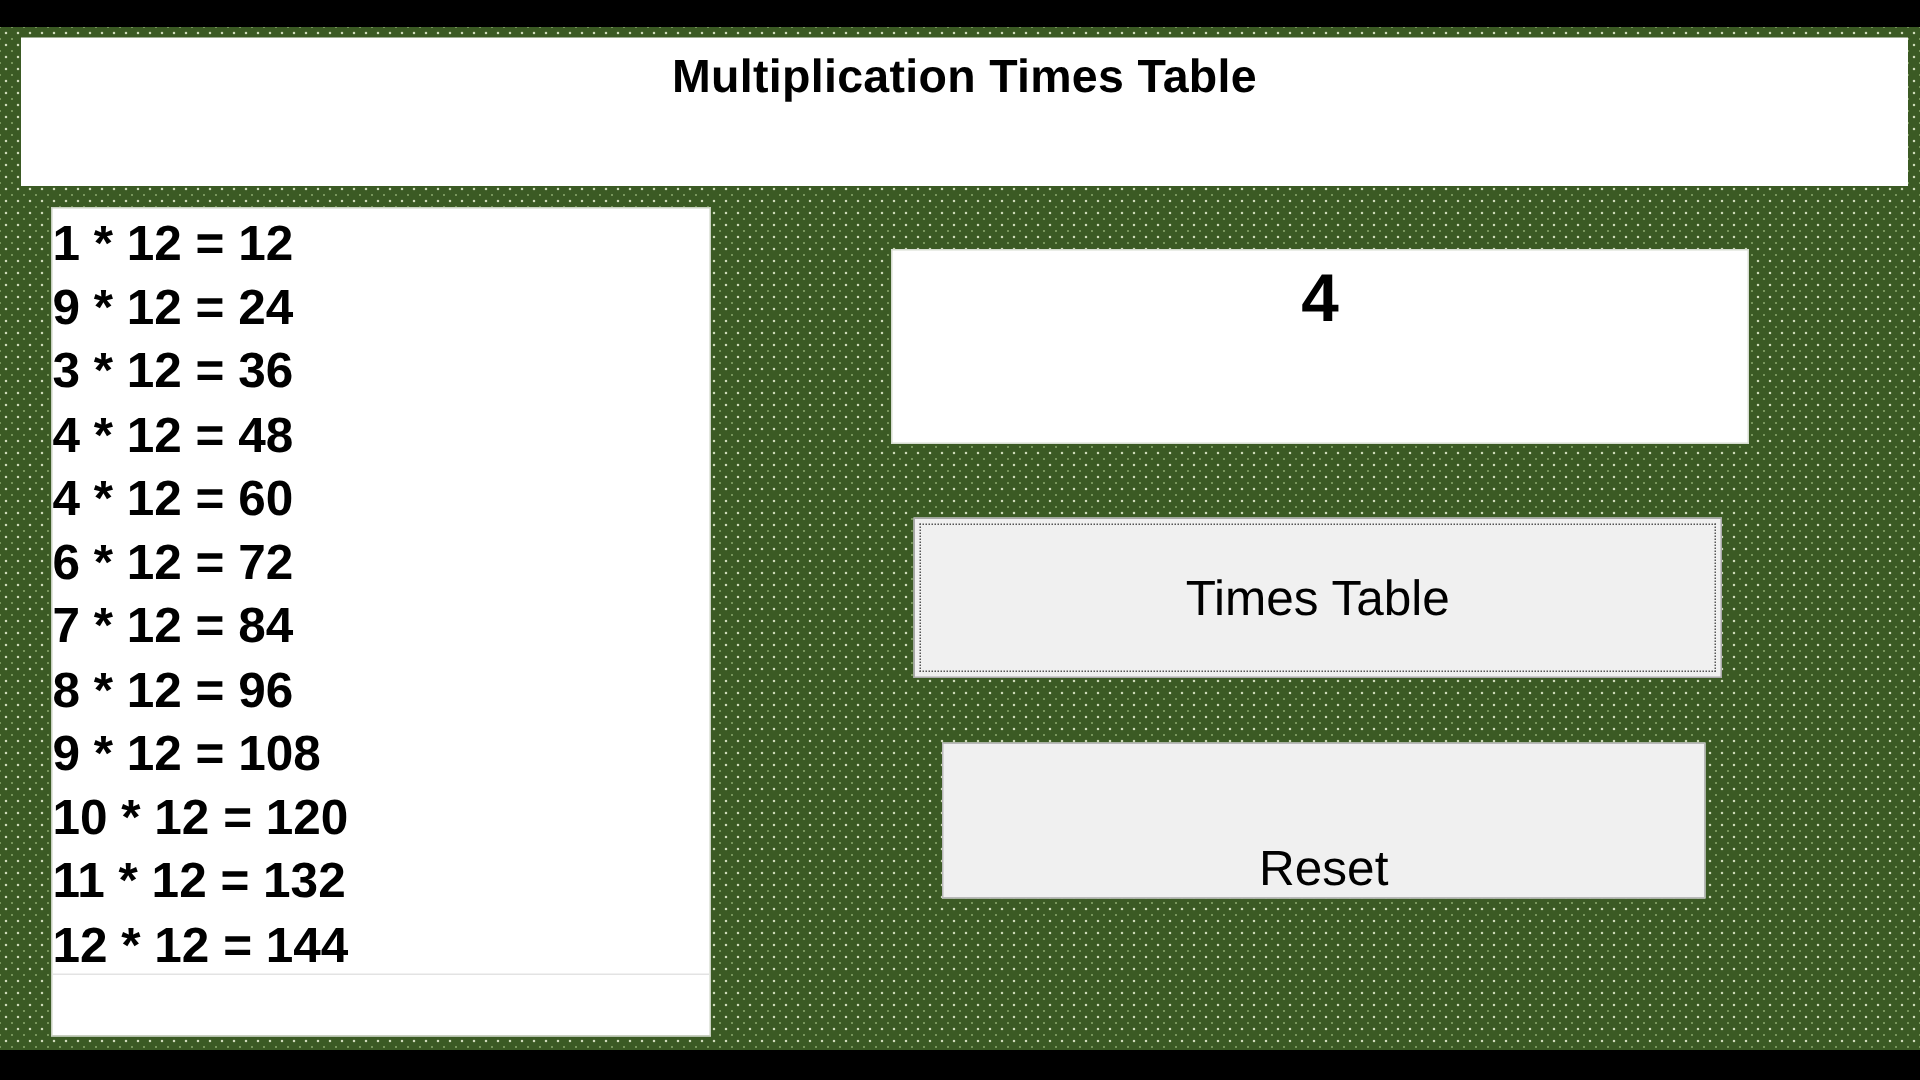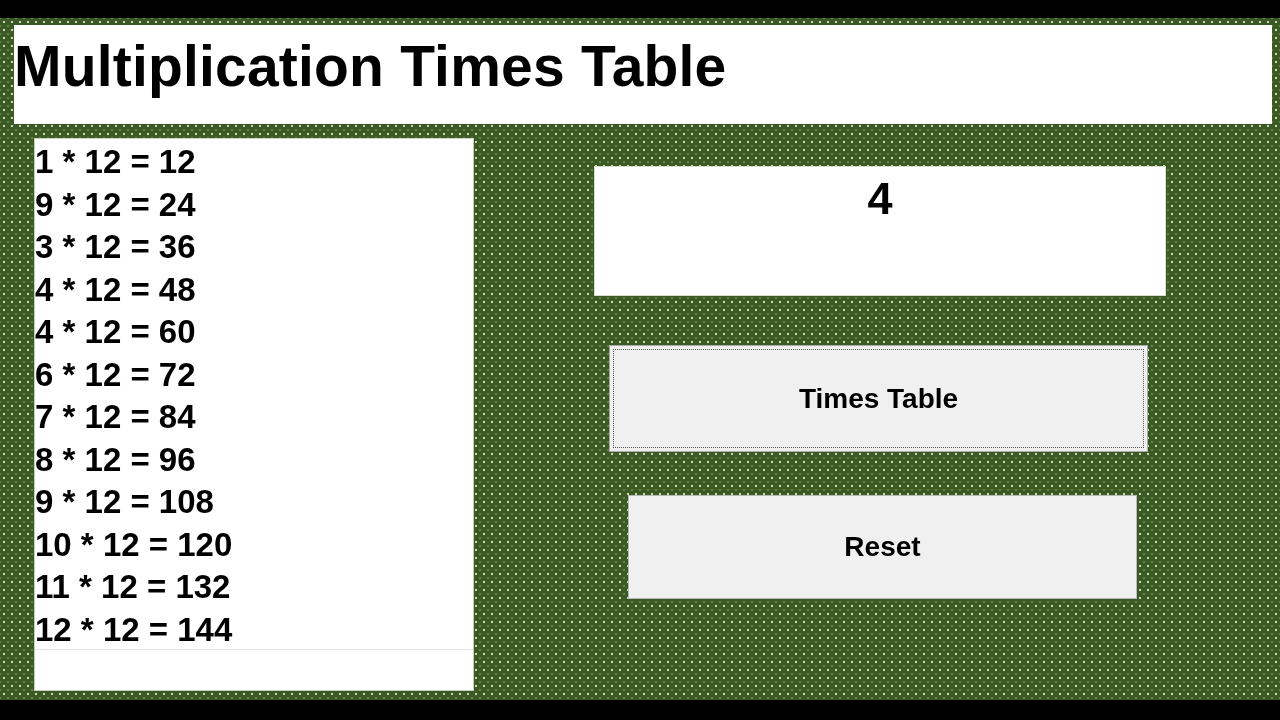--- a/index.html
+++ b/index.html
@@ -15,22 +15,22 @@
       radial-gradient(circle, rgba(230,240,210,0.85) 0.7px, transparent 1.1px),
       radial-gradient(circle, rgba(160,190,130,0.6) 0.6px, transparent 1px);
     background-size:8px 8px, 8px 8px;
     background-position:0 0, 4px 4px;
   }
   .title-box {
     position:absolute; left:14px; top:7px; width:1258px; height:99px;
     background:#fff;
   }
   .title-text {
-    position:absolute; left:0; right:0; top:8px; text-align:left;
-    font-weight:bold; font-size:57px; color:#000; letter-spacing:0.2px;
+    position:absolute; left:0; right:0; top:8px; text-align:center;
+    font-weight:bold; font-size:31px; color:#000; letter-spacing:0.2px;
   }
   .listbox {
     position:absolute; left:34px; top:120px; width:440px; height:553px;
     background:#fff; border:1px solid #c8d0c0; box-sizing:border-box;
     overflow:hidden;
   }
   .list-item {
     height:42.5px; line-height:42.5px; 
     font-weight:bold; font-size:33px; color:#000; white-space:nowrap;
   }
@@ -40,28 +40,28 @@
   }
   .num-input {
     position:absolute; left:594px; top:148px; width:572px; height:130px;
     background:#fff; border:1px solid #d6dcd0; box-sizing:border-box;
     text-align:center; font-weight:bold; font-size:45px; color:#000;
     padding-top:6px; line-height:52px;
   }
   .btn {
     position:absolute; background:#f0f0f0; box-sizing:border-box;
     border:1px solid #a9a9a9; display:flex; align-items:center; justify-content:center;
-    font-weight:bold; font-size:28px; color:#000; cursor:pointer;
+    font-weight:normal; font-size:33px; color:#000; cursor:pointer;
   }
   .btn-times { left:609px; top:327px; width:539px; height:107px; }
   .btn-times .focus {
     position:absolute; left:3px; top:3px; right:3px; bottom:3px;
     border:1px dotted #555;
   }
-  .btn-reset { left:628px; top:477px; width:509px; height:104px; border-color:#b9b9b9; }
+  .btn-reset { left:628px; top:477px; width:509px; height:104px; border-color:#b9b9b9;align-items:flex-end; }
 </style>
 </head>
 <body>
 
 <div class="form">
 
   <div class="title-box">
     <div class="title-text">Multiplication Times Table</div>
   </div>
 

